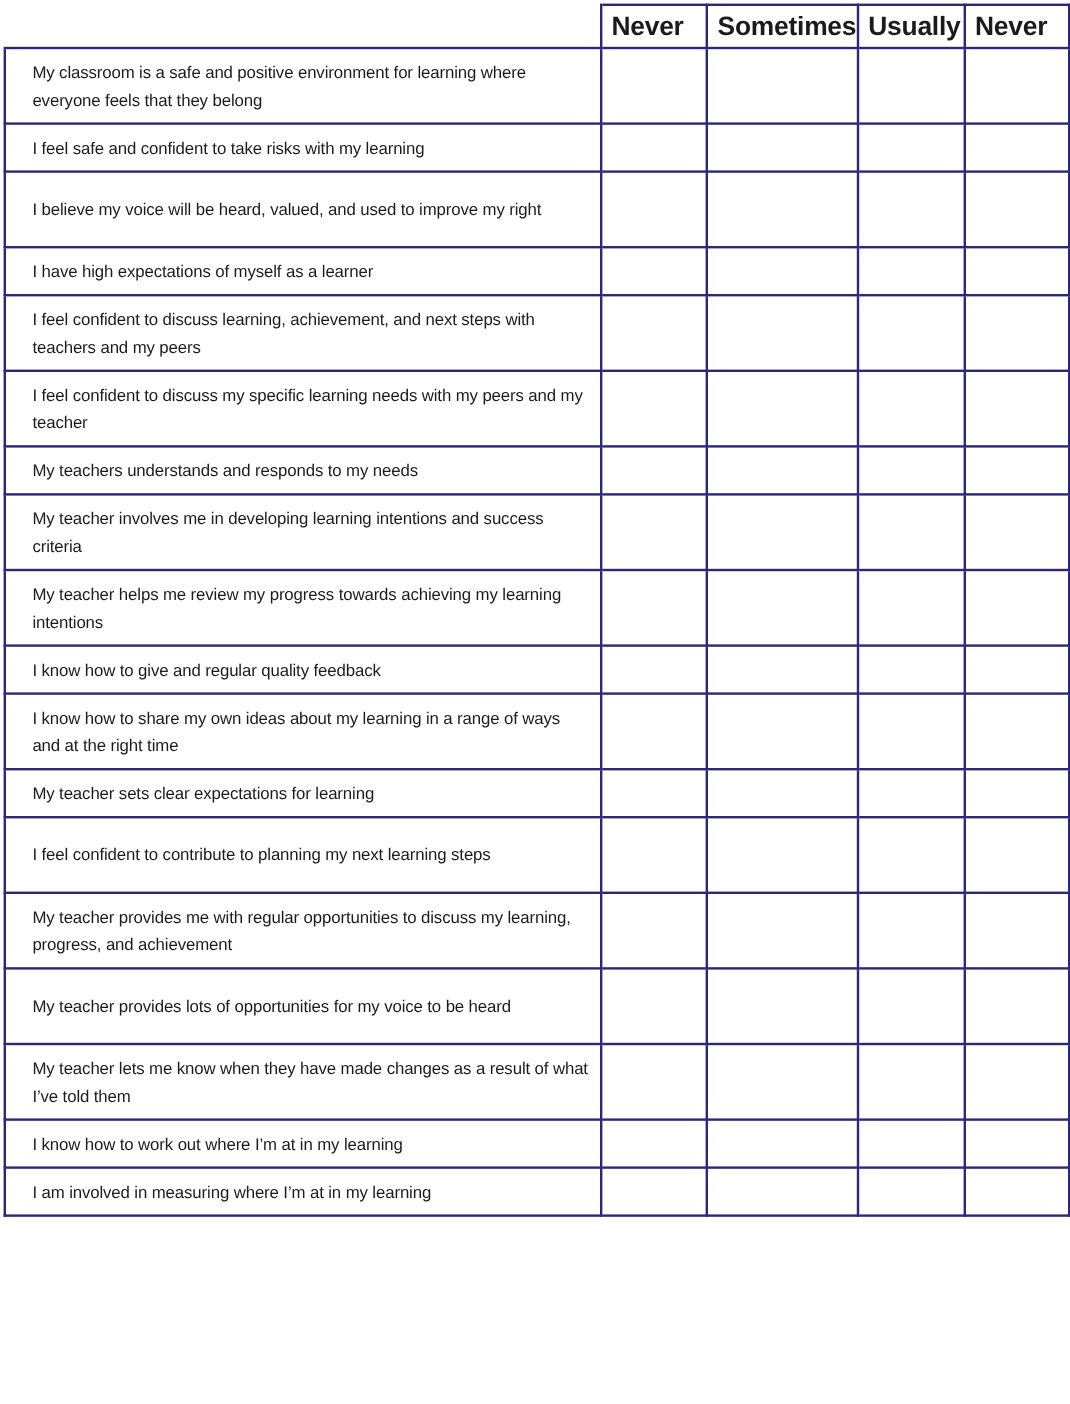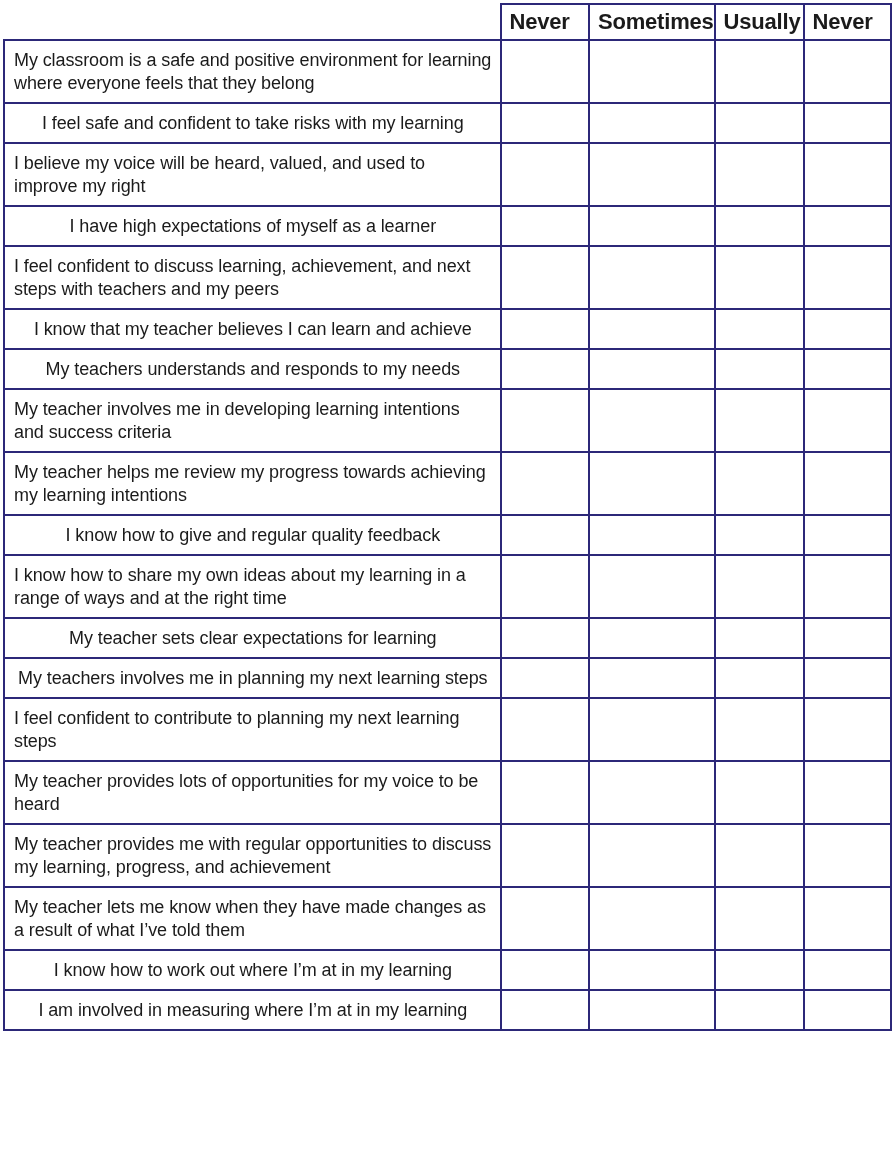--- a/index.html
+++ b/index.html
@@ -33,29 +33,29 @@
       background: #ffffff;
     }
     .survey th.col-head {
       font-weight: bold;
       font-size: 22px;
       padding-left: 8px;
       height: 34px;
       letter-spacing: -0.2px;
     }
     .survey td.stmt {
-      font-size: 18px;
+      font-size: 14px;
       line-height: 23px;
-      padding: 6px 8px 6px 9px;
+      padding: 6px 8px 6px 22px;
       letter-spacing: -0.1px;
     }
     .survey td.answer {
       cursor: pointer;
     }
-    tr.single td.stmt { height: 26px; text-align: center; }
+    tr.single td.stmt { height: 26px; }
     tr.double td.stmt { height: 49px; }
   </style>
 </head>
 <body>
 
 <table class="survey">
   <colgroup>
     <col style="width:508px">
     <col style="width:89px">
     <col style="width:112px">
@@ -100,22 +100,22 @@
         <td class="answer"></td>
         <td class="answer"></td>
       </tr>
       <tr class="double">
         <td class="stmt">I feel confident to discuss learning, achievement, and next steps with teachers and my peers</td>
         <td class="answer"></td>
         <td class="answer"></td>
         <td class="answer"></td>
         <td class="answer"></td>
       </tr>
-      <tr class="single">
-        <td class="stmt">I know that my teacher believes I can learn and achieve</td>
+      <tr class="double">
+        <td class="stmt">I feel confident to discuss my specific learning needs with my peers and my teacher</td>
         <td class="answer"></td>
         <td class="answer"></td>
         <td class="answer"></td>
         <td class="answer"></td>
       </tr>
       <tr class="single">
         <td class="stmt">My teachers understands and responds to my needs</td>
         <td class="answer"></td>
         <td class="answer"></td>
         <td class="answer"></td>
@@ -149,43 +149,36 @@
         <td class="answer"></td>
         <td class="answer"></td>
       </tr>
       <tr class="single">
         <td class="stmt">My teacher sets clear expectations for learning</td>
         <td class="answer"></td>
         <td class="answer"></td>
         <td class="answer"></td>
         <td class="answer"></td>
       </tr>
-      <tr class="single">
-        <td class="stmt">My teachers involves me in planning my next learning steps</td>
-        <td class="answer"></td>
-        <td class="answer"></td>
-        <td class="answer"></td>
-        <td class="answer"></td>
-      </tr>
       <tr class="double">
         <td class="stmt">I feel confident to contribute to planning my next learning steps</td>
         <td class="answer"></td>
         <td class="answer"></td>
         <td class="answer"></td>
         <td class="answer"></td>
       </tr>
       <tr class="double">
+        <td class="stmt">My teacher provides me with regular opportunities to discuss my learning, progress, and achievement</td>
+        <td class="answer"></td>
+        <td class="answer"></td>
+        <td class="answer"></td>
+        <td class="answer"></td>
+      </tr>
+      <tr class="double">
         <td class="stmt">My teacher provides lots of opportunities for my voice to be heard</td>
-        <td class="answer"></td>
-        <td class="answer"></td>
-        <td class="answer"></td>
-        <td class="answer"></td>
-      </tr>
-      <tr class="double">
-        <td class="stmt">My teacher provides me with regular opportunities to discuss my learning, progress, and achievement</td>
         <td class="answer"></td>
         <td class="answer"></td>
         <td class="answer"></td>
         <td class="answer"></td>
       </tr>
       <tr class="double">
         <td class="stmt">My teacher lets me know when they have made changes as a result of what I’ve told them</td>
         <td class="answer"></td>
         <td class="answer"></td>
         <td class="answer"></td>

